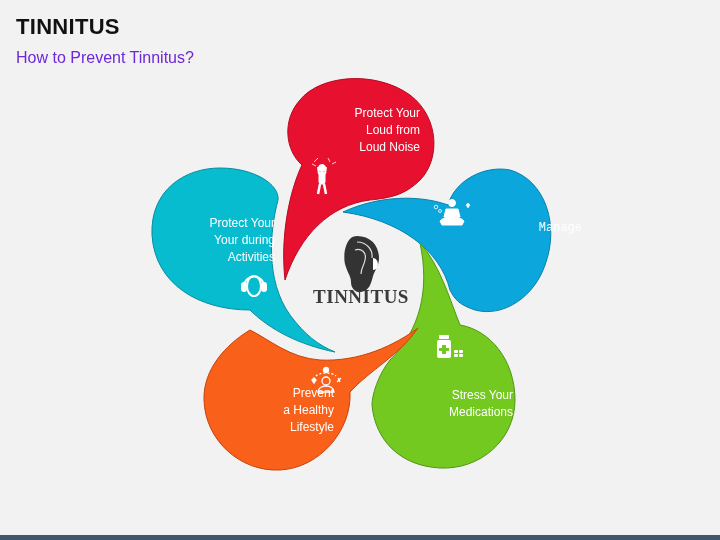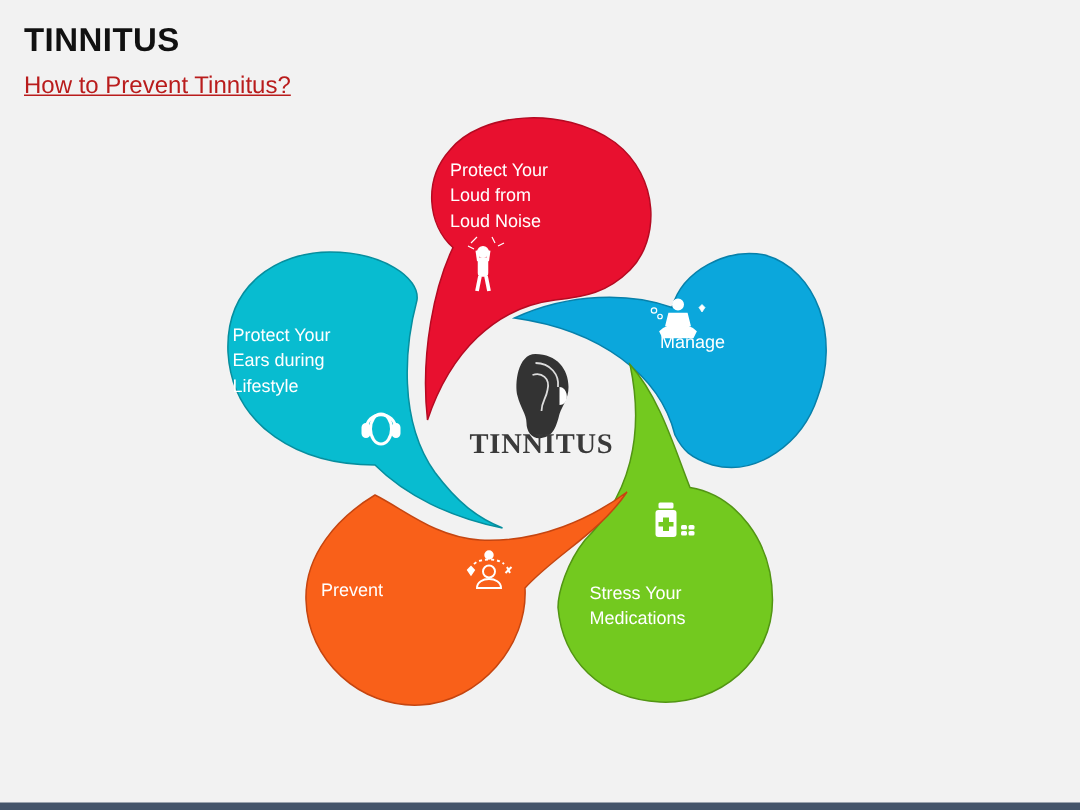--- a/index.html
+++ b/index.html
@@ -7,25 +7,25 @@
       width: 720px; height: 540px; position: relative; overflow: hidden;
       background: #f2f2f2;
       font-family: "Liberation Sans", "DejaVu Sans", sans-serif;
     }
     .title {
       position: absolute; left: 16px; top: 14px;
       font-size: 22px; font-weight: bold; color: #111; letter-spacing: 0.3px;
     }
     .subtitle {
       position: absolute; left: 16px; top: 49px;
-      font-size: 16px; color: #b91c1c; text-decoration: underline;
+      font-size: 16px; color: #6d28d9;
     }
     svg.diagram { position: absolute; left: 0; top: 0; }
     .label {
-      position: absolute; color: #fff; font-size: 12px; text-align: left;
+      position: absolute; color: #fff; font-size: 12px; text-align: right;
       line-height: 17px; width: 120px;
     }
     .center-title {
       position: absolute; left: 306px; top: 286px; width: 110px; text-align: center;
       font-family: "Liberation Serif", "DejaVu Serif", serif;
       font-size: 19px; font-weight: bold; color: #3a3a3a; letter-spacing: 0.5px;
     }
     .footer-bar {
       position: absolute; left: 0; right: 0; bottom: 0; height: 5px; background: #44546a;
     }
@@ -134,31 +134,33 @@
     <rect x="0" y="10" width="4" height="8" rx="2" fill="#fff"></rect>
     <rect x="20" y="10" width="4" height="8" rx="2" fill="#fff"></rect>
   </g>
 </svg>
 
 <div class="label" style="left:300px; top:105px;">
   <div>Protect Your</div>
   <div>Loud from</div>
   <div>Loud Noise</div>
 </div>
-<div class="label" style="left:440px; top:220px;">
+<div class="label" style="left:462px; top:220px;font-family:Liberation Mono, monospace;">
   <div>Manage</div>
 </div>
 <div class="label" style="left:393px; top:387px;">
   <div>Stress Your</div>
   <div>Medications</div>
 </div>
 <div class="label" style="left:214px; top:385px;">
   <div>Prevent</div>
+  <div>a Healthy</div>
+  <div>Lifestyle</div>
 </div>
 <div class="label" style="left:155px; top:215px;">
   <div>Protect Your</div>
-  <div>Ears during</div>
-  <div>Lifestyle</div>
+  <div>Your during</div>
+  <div>Activities</div>
 </div>
 
 <div class="center-title">TINNITUS</div>
 
 <div class="footer-bar"></div>
 
 </body></html>

